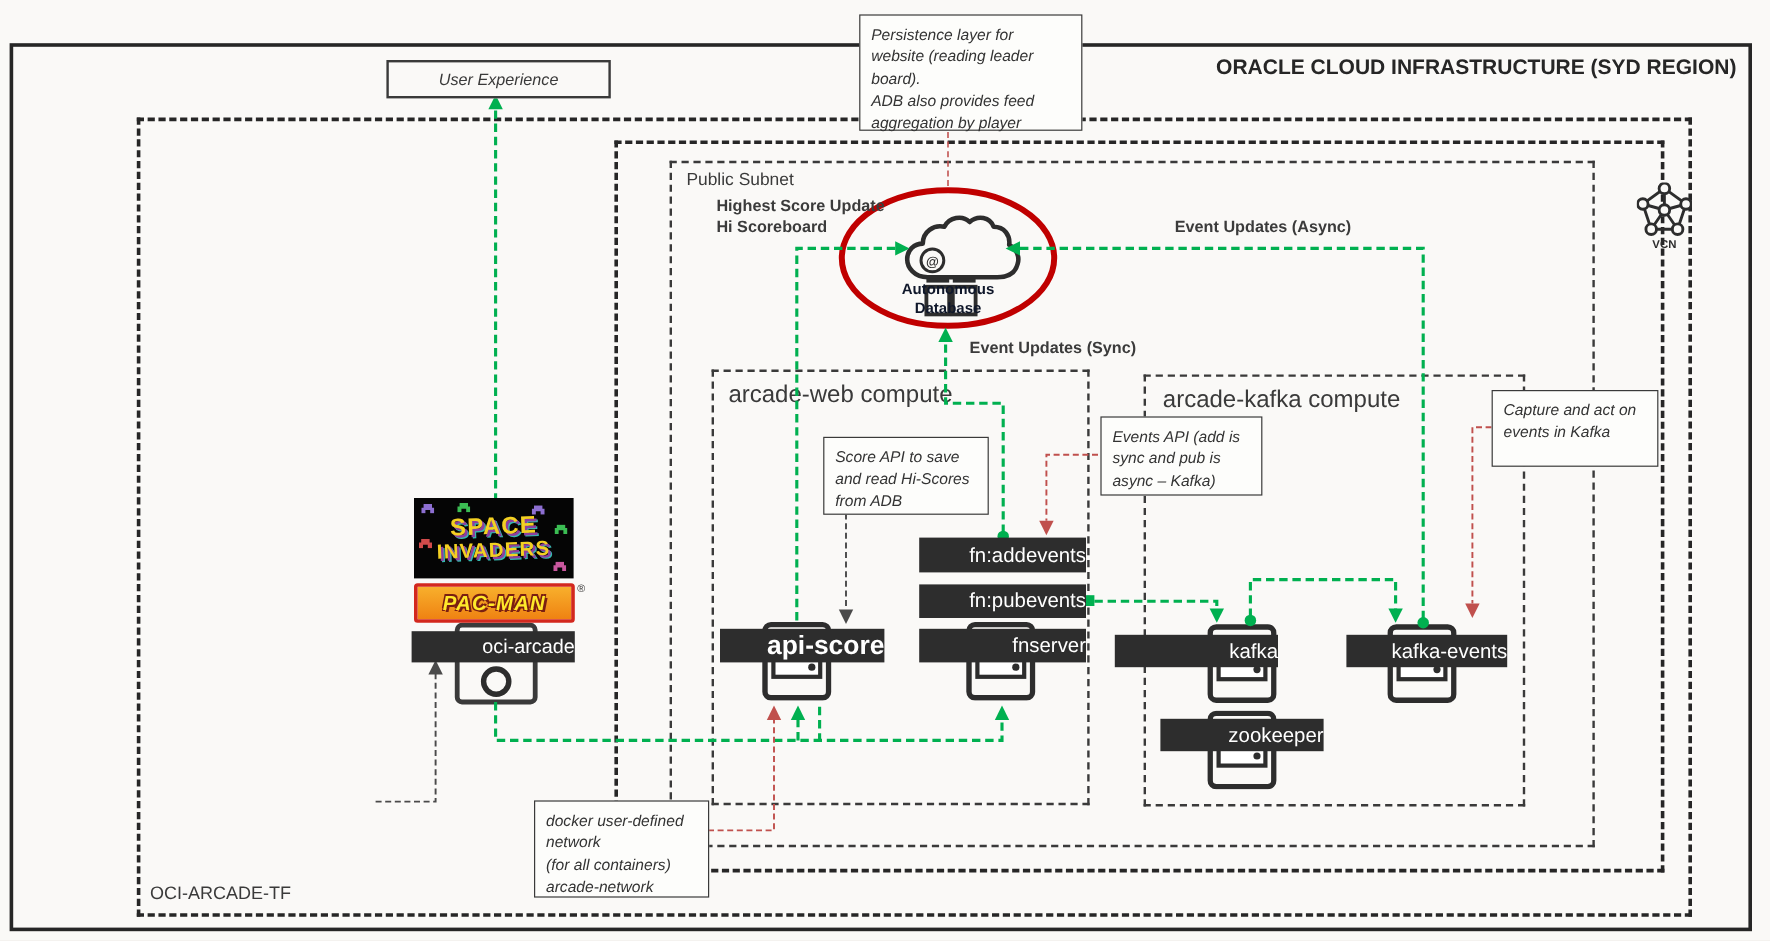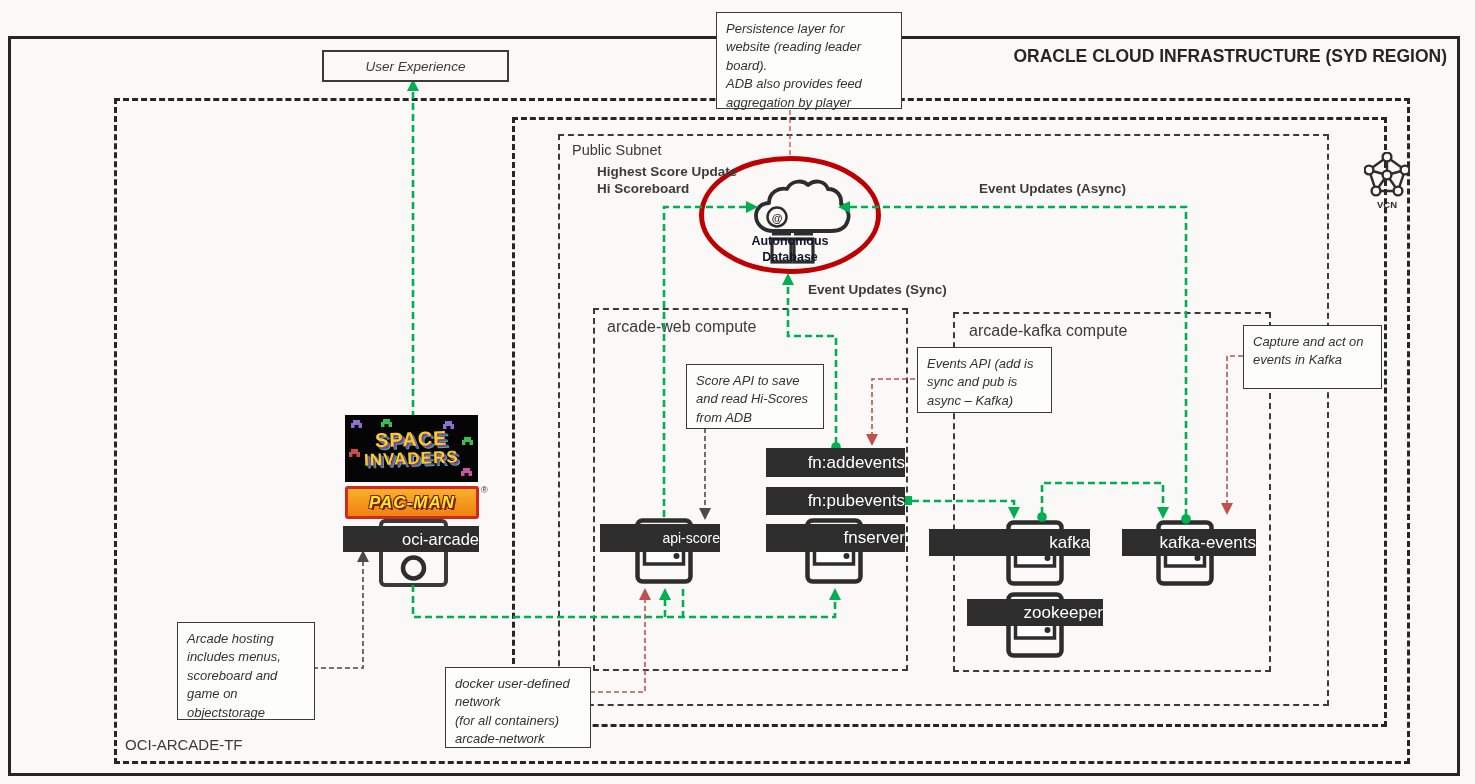--- a/index.html
+++ b/index.html
@@ -5,21 +5,21 @@
   html,body{margin:0;padding:0;background:#e9e7e3;}
   .canvas{
     position:relative;width:1475px;height:784px;background:#faf9f7;
     font-family:"Liberation Sans",sans-serif;color:#3a3a3a;overflow:hidden;
   }
   .abs{position:absolute;}
   
   .border-solid{border:3px solid #262626;z-index:1;}
   .border-thick-dash{border:3px dashed #262626;z-index:1;}
   .border-thin-dash{border:2px dashed #3a3a3a;z-index:1;}
-  .region-label{font-size:16px;color:#3a3a3a;position:absolute;white-space:nowrap;}
+  .region-label{font-size:20px;color:#3a3a3a;position:absolute;white-space:nowrap;}
   .title{position:absolute;top:46px;right:28px;font-weight:bold;font-size:17.5px;color:#262626;z-index:2;white-space:nowrap;}
   
   svg.wires{position:absolute;left:0;top:0;z-index:4;}
   
   .node-label{
     position:absolute;background:#2d2d2d;color:#ffffff;text-align:right;
     font-size:17px;z-index:5;white-space:nowrap;
   }
   .icon-svg{position:absolute;z-index:3;}
   
@@ -180,33 +180,33 @@
       <rect x="24" y="11" width="9.5" height="8" fill="none" stroke="#2d2d2d" stroke-width="2.8"></rect>
       <rect x="39" y="11" width="9.5" height="8" fill="none" stroke="#2d2d2d" stroke-width="2.8"></rect>
       <rect x="9.5" y="30" width="39" height="16" fill="#ffffff" stroke="#2d2d2d" stroke-width="3.5"></rect>
       <circle cx="41.5" cy="38" r="3" fill="#2d2d2d"></circle>
     </symbol>
   </svg>
 
   <svg class="icon-svg" style="left:635px;top:518px;" width="58" height="66">
       <use href="#container-icon"></use>
     </svg>
-  <div class="node-label" style="left:600px;top:524px;width:120px;height:28px;line-height:28px;font-size:14px;">api-score</div>
+  <div class="node-label" style="left:600px;top:524px;width:137px;height:28px;line-height:28px;font-size:22px;font-weight:bold;">api-score</div>
 
   <svg class="icon-svg" style="left:805px;top:518px;" width="58" height="66">
       <use href="#container-icon"></use>
     </svg>
   <div class="node-label" style="left:766px;top:448px;width:139px;height:29px;line-height:29px;">fn:addevents</div>
   <div class="node-label" style="left:766px;top:487px;width:139px;height:28px;line-height:28px;">fn:pubevents</div>
   <div class="node-label" style="left:766px;top:524px;width:139px;height:28px;line-height:28px;">fnserver</div>
 
   <svg class="icon-svg" style="left:1006px;top:520px;" width="58" height="66">
       <use href="#container-icon"></use>
     </svg>
-  <div class="node-label" style="left:929px;top:529px;width:161px;height:27px;line-height:27px;">kafka</div>
+  <div class="node-label" style="left:929px;top:529px;width:136px;height:27px;line-height:27px;">kafka</div>
 
   <svg class="icon-svg" style="left:1006px;top:592px;" width="58" height="66">
       <use href="#container-icon"></use>
     </svg>
   <div class="node-label" style="left:967px;top:599px;width:136px;height:27px;line-height:27px;">zookeeper</div>
 
   <svg class="icon-svg" style="left:1156px;top:520px;" width="58" height="66">
       <use href="#container-icon"></use>
     </svg>
   <div class="node-label" style="left:1122px;top:529px;width:134px;height:27px;line-height:27px;">kafka-events</div>
@@ -238,23 +238,18 @@
 ADB also provides feed
 aggregation by player</div>
   <div class="note" style="left:686px;top:364px;width:118px;height:49px;">Score API to save
 and read Hi-Scores
 from ADB</div>
   <div class="note" style="left:917px;top:347px;width:115px;height:50px;">Events API (add is
 sync and pub is
 async – Kafka)</div>
   <div class="note" style="left:1243px;top:325px;width:119px;height:48px;">Capture and act on
 events in Kafka</div>
-  <div class="note" style="left:177px;top:622px;width:118px;height:82px;">Arcade hosting
-includes menus,
-scoreboard and
-game on
-objectstorage</div>
   <div class="note" style="left:445px;top:667px;width:126px;height:65px;">docker user-defined
 network
 (for all containers)
 arcade-network</div>
 
 </div>
 
 </body></html>

